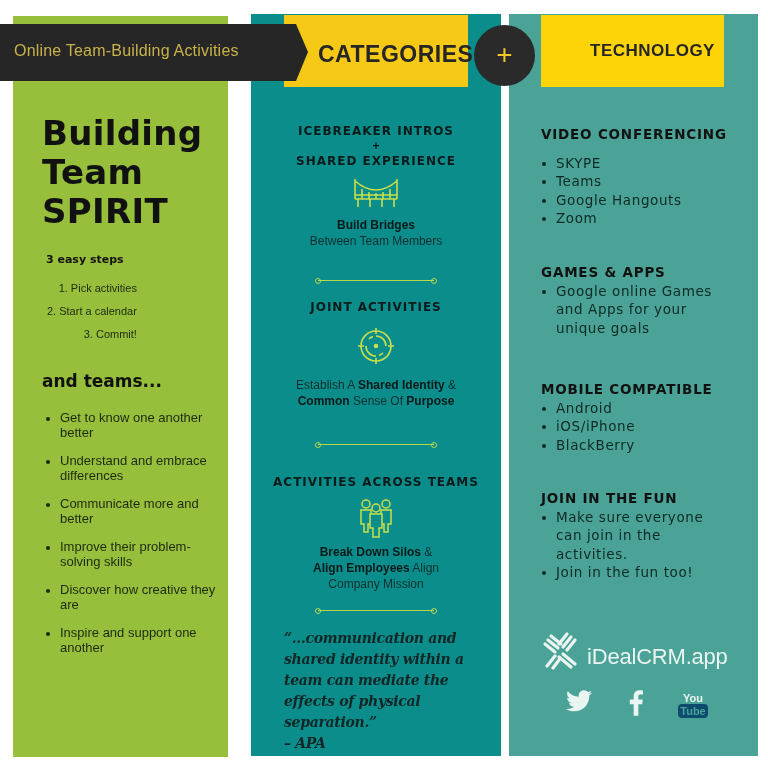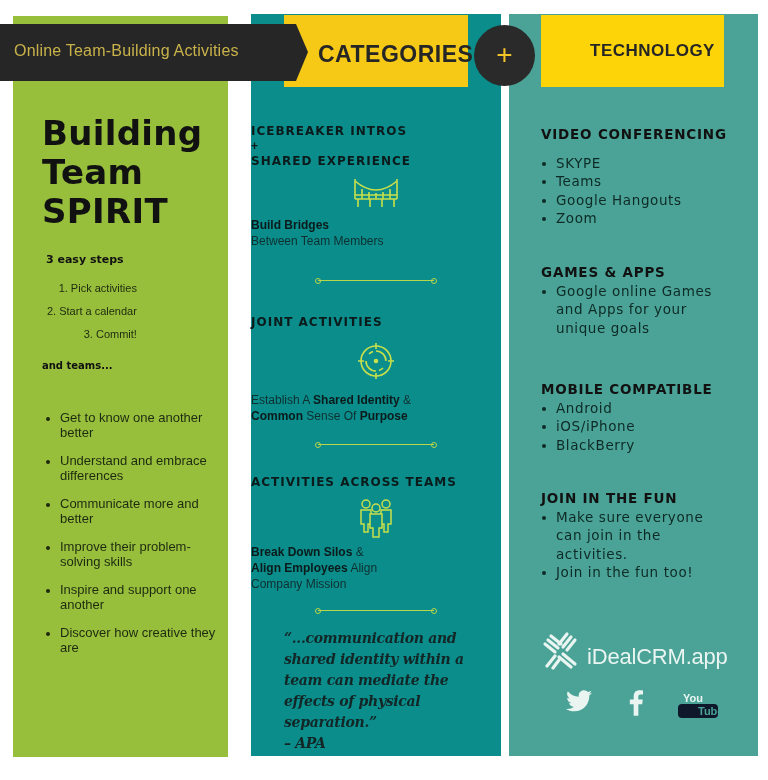--- a/index.html
+++ b/index.html
@@ -22,27 +22,27 @@
   .tech-header span { position: absolute; left: 0; width: 100%; text-align: center; top: 26px; font-weight: bold; font-size: 17px; color: #262626; letter-spacing: 0.5px; padding-left: 40px; }
 
   .plus-circle { position: absolute; left: 474px; top: 25px; width: 61px; height: 61px; border-radius: 50%; background: #2a2a2a; z-index: 4; display: flex; align-items: center; justify-content: center; }
   .plus-circle span { color: #f2c526; font-size: 28px; line-height: 1; margin-top: -2px; }
 
   
   .title { position: absolute; left: 42px; top: 114px; font-family: "DejaVu Sans", sans-serif; font-weight: bold; font-size: 34px; line-height: 39px; color: #111; letter-spacing: 0.3px; }
   .steps-head { position: absolute; left: 46px; top: 253px; font-family: "DejaVu Sans", sans-serif; font-weight: bold; font-size: 11px; color: #111; }
   .steps { position: absolute; left: 47px; top: 282px; list-style: none; font-size: 11px; color: #1d2a10; text-align: right; }
   .steps li { height: 23px; }
-  .teams-head { position: absolute; left: 42px; top: 360px; font-family: "DejaVu Sans", sans-serif; font-weight: bold; font-size: 10px; color: #111; }
+  .teams-head { position: absolute; left: 42px; top: 371px; font-family: "DejaVu Sans", sans-serif; font-weight: bold; font-size: 17px; color: #111; }
   .benefits { position: absolute; left: 46px; top: 411px; width: 170px; list-style: none; font-size: 13px; line-height: 14.5px; color: #1d2a10; }
   .benefits li { position: relative; padding-left: 14px; margin-bottom: 14px; }
   .benefits li::before { content: ""; position: absolute; left: 0; top: 6px; width: 4px; height: 4px; background: #1d2a10; border-radius: 50%; }
 
   
-  .cat-block { position: absolute; left: 251px; width: 250px; text-align: left; color: #0b1a1a; }
+  .cat-block { position: absolute; left: 251px; width: 250px; text-align: center; color: #0b1a1a; }
   .cat-title { font-family: "DejaVu Sans", sans-serif; font-weight: bold; font-size: 12px; letter-spacing: 1px; line-height: 15px; }
   .cat-plus { font-size: 12px; line-height: 15px; font-weight: bold; }
   .cat-desc { font-size: 12px; line-height: 16px; color: #0f2f2f; }
   .cat-desc b { color: #0b1a1a; }
   .icon-box { display: block; margin: 8px auto 8px; }
   .divider { position: absolute; left: 315px; width: 122px; height: 6px; }
   .divider .line { position: absolute; left: 3px; right: 3px; top: 2px; height: 1px; background: #b9d64a; }
   .divider .dot { position: absolute; top: 0; width: 6px; height: 6px; border: 1px solid #b9d64a; border-radius: 50%; }
   .quote { position: absolute; left: 284px; top: 628px; width: 200px; font-family: "DejaVu Serif", serif; font-style: italic; font-weight: bold; font-size: 14px; line-height: 21px; color: #132626; letter-spacing: -0.3px; }
 
@@ -87,22 +87,22 @@
   <li>1. Pick activities</li>
   <li>2. Start a calendar</li>
   <li>3. Commit!</li>
 </ul>
 <div class="teams-head">and teams...</div>
 <ul class="benefits">
   <li>Get to know one another better</li>
   <li>Understand and embrace differences</li>
   <li>Communicate more and better</li>
   <li>Improve their problem-solving skills</li>
+  <li>Discover how creative they are</li>
   <li>Inspire and support one another</li>
-  <li>Discover how creative they are</li>
 </ul>
 
 <div class="cat-block" style="top:124px">
   <div class="cat-title">ICEBREAKER INTROS</div>
   <div class="cat-plus">+</div>
   <div class="cat-title">SHARED EXPERIENCE</div>
   <svg class="icon-box" width="46" height="32" viewBox="0 0 46 32" fill="none" stroke="#c8e04a" stroke-width="1.6">
     <path d="M2 2 V22 M44 2 V22 M2 4 Q23 22 44 4"></path>
     <path d="M2 22 H44 M2 18 H44"></path>
     <path d="M9 12 V22 M16 15 V22 M23 16 V22 M30 15 V22 M37 12 V22"></path>
@@ -112,21 +112,21 @@
     <b>Build Bridges</b><br>
     <span>Between Team Members</span>
   </div>
 </div>
 <div class="divider" style="top:278px">
   <div class="line"></div>
     <div class="dot" style="left:0"></div>
     <div class="dot" style="right:0"></div>
 </div>
 
-<div class="cat-block" style="top:315px">
+<div class="cat-block" style="top:300px">
   <div class="cat-title">JOINT ACTIVITIES</div>
   <svg class="icon-box" style="margin-top:12px;margin-bottom:12px" width="38" height="38" viewBox="0 0 38 38" fill="none" stroke="#c8e04a" stroke-width="1.6">
     <circle cx="19" cy="19" r="15"></circle>
     <path d="M19 9 A10 10 0 0 1 29 19"></path>
       <path d="M19 29 A10 10 0 0 1 9 19"></path>
     <path d="M29 19 A10 10 0 0 1 25 27" opacity="0"></path>
     <path d="M12 12 A10 10 0 0 1 16 9.5"></path>
       <path d="M26 26 A10 10 0 0 1 22 28.5"></path>
     <path d="M19 1 V7 M19 31 V37 M1 19 H7 M31 19 H37"></path>
     <circle cx="19" cy="19" r="1.5" fill="#c8e04a"></circle>
@@ -216,15 +216,15 @@
   </svg>
 </a>
 <a class="socials" style="left:629px">
   <svg width="14" height="26" viewBox="0 0 12 22">
     <path fill="#eaf5f2" d="M8 22V12h3.3l.5-3.9H8V5.6c0-1.1.3-1.9 1.9-1.9H12V.2C11.6.1 10.4 0 9 0 6 0 4 1.8 4 5.2v2.9H.7V12H4v10z"></path>
   </svg>
 </a>
 <a class="socials" style="left:678px;top:692px;width:30px;text-align:center;color:#eaf5f2;font-weight:bold;font-family:'Liberation Sans',sans-serif;">
   <div>
     <div style="font-size:11px;line-height:12px;">You</div>
-    <div style="font-size:11px;line-height:14px;background:#0f172a;color:#4aa396;border-radius:4px;padding:0 20px;">Tube</div>
+    <div style="font-size:11px;line-height:14px;background:#0c4a6e;color:#4aa396;border-radius:4px;padding:0 2px;">Tube</div>
   </div>
 </a>
 
 </body></html>

